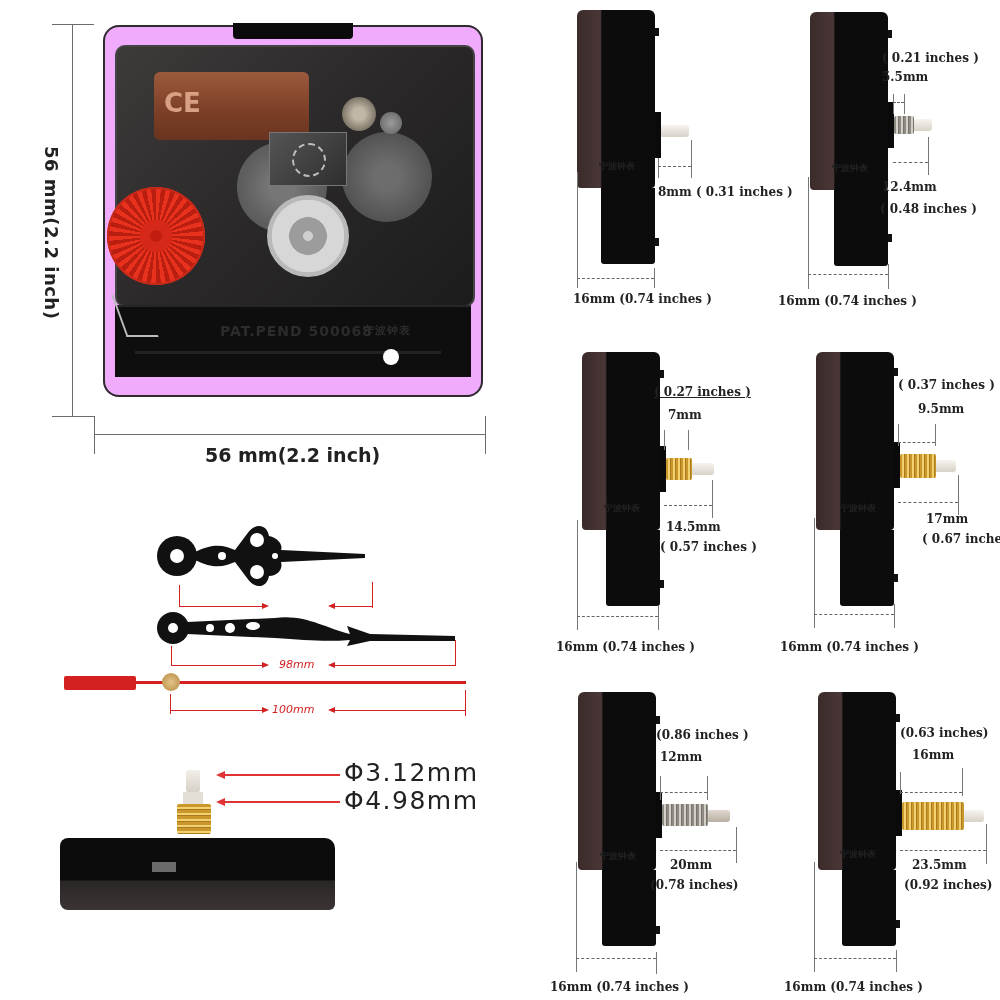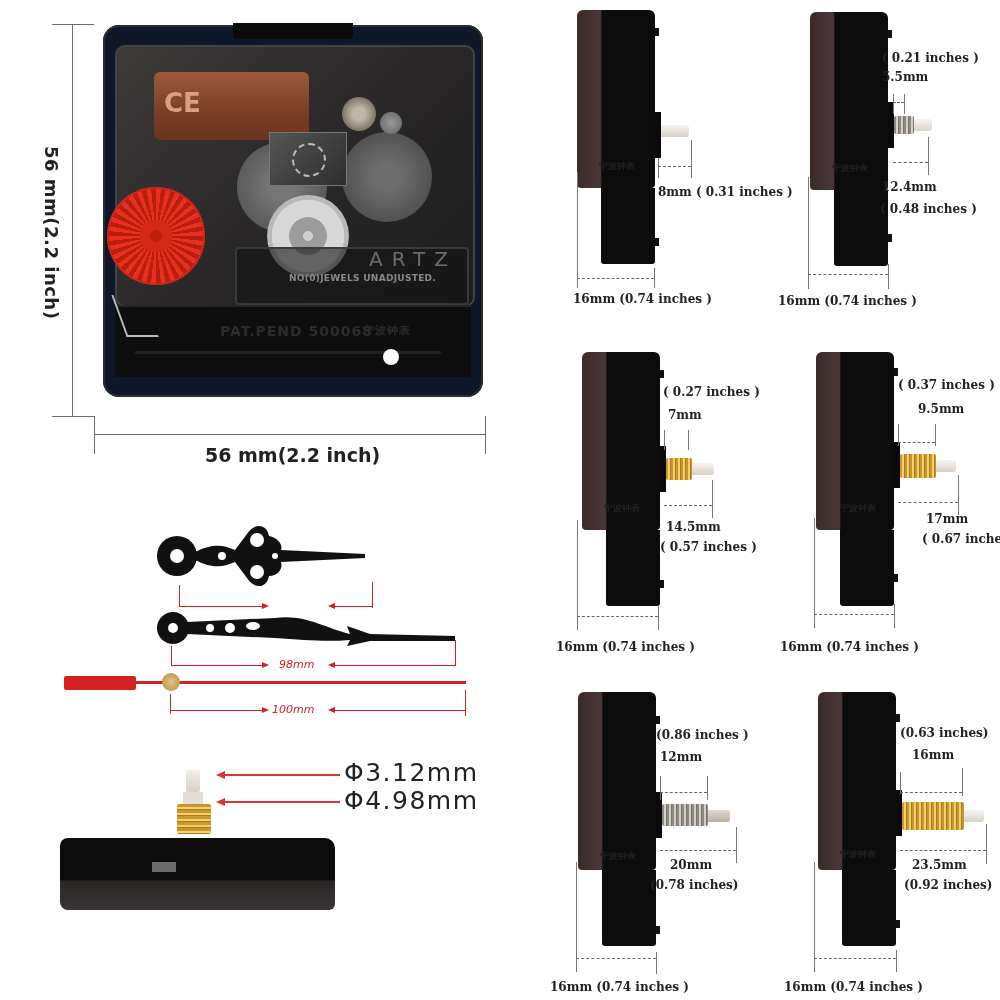--- a/index.html
+++ b/index.html
@@ -10,21 +10,21 @@
   .dim-line { position: absolute; background: #6b6b6b; }
   .dim-label-v {
     position: absolute; left: 22px; top: 128px; width: 40px; height: 210px;
     writing-mode: vertical-rl; font-size: 18px; font-weight: bold; color: #222;
     text-align: center; letter-spacing: 0.5px;
   }
   .dim-label-h { position: absolute; left: 205px; top: 444px; font-size: 19px; font-weight: bold; color: #222; }
 
   .movement-front {
     position: absolute; left: 103px; top: 25px; width: 380px; height: 372px;
-    background: #0f172a; border-radius: 16px; box-shadow: inset 0 0 0 2px #2c2c2c;
+    background: #f0abfc; border-radius: 16px; box-shadow: inset 0 0 0 2px #2c2c2c;
   }
   .movement-front .notch { position: absolute; left: 130px; top: -2px; width: 120px; height: 16px; background: #0b0b0b; border-radius: 0 0 4px 4px; }
   .movement-front .clear-case {
     position: absolute; left: 12px; top: 20px; width: 356px; height: 258px;
     background: linear-gradient(135deg, #3d3a3a 0%, #2a2828 50%, #1d1c1c 100%);
     border-radius: 10px; border: 2px solid #444;
   }
   .battery { position: absolute; left: 37px; top: 25px; width: 155px; height: 68px; background: linear-gradient(180deg,#9b5a3c,#7b3e26 60%,#6a3420); border-radius: 6px; }
   .battery .ce { position: absolute; left: 10px; top: 16px; color: #d9a183; font-size: 26px; font-weight: bold; font-family: "DejaVu Sans", sans-serif; }
   .gear { position: absolute; border-radius: 50%; }
@@ -98,24 +98,20 @@
         <span class="ce">CE</span>
       </div>
       <div class="gear g1"></div>
       <div class="gear g2"></div>
       <div class="gear g3"></div>
       <div class="gear g4"></div>
       <div class="chip">
           <div class="sun"></div>
         </div>
       <div class="center-hub"></div>
-      <div class="quartz-plate">
-        <span class="quartz-word">ARTZ</span>
-        <span class="jewels-text">NO(0)JEWELS UNADJUSTED.</span>
-      </div>
     </div>
     <div class="knob"></div>
     <div class="hanger-bar">
       <div class="ridge"></div>
       <span class="pat-text">PAT.PEND 500068</span>
       <span class="pat-text" style="left:248px;font-size:11px;">宁波钟表</span>
       <div class="hang-hole"></div>
     </div>
     <div class="wire"></div>
   </div>
@@ -228,21 +224,21 @@
 
 <div class="variant" style="left:570px;top:342px;">
   <div class="v-body"></div>
   <div class="v-tail"></div>
   <div class="v-tab" style="top:28px;"></div>
   <div class="v-tab" style="top:238px;"></div>
   <div class="v-shaft-base" style="top:104px;"></div>
   <div class="shaft-metal gold" style="left:96px;top:116px;width:26px;height:22px;"></div>
   <div class="shaft-tip" style="left:122px;top:121px;width:22px;"></div>
   <span class="v-chinese">宁波钟表</span>
-  <div class="v-text" style="left:93px;top:43px;">( 0.27 inches )</div>
+  <div class="v-text" style="left:84px;top:43px;text-decoration:underline;">( 0.27 inches )</div>
   <div class="v-text" style="left:98px;top:66px;text-align:center;">7mm</div>
   <div class="v-vline" style="left:94px;top:88px;height:20px;"></div>
   <div class="v-vline" style="left:118px;top:88px;height:20px;"></div>
   <div class="v-vline" style="left:142px;top:138px;height:38px;"></div>
   <div class="v-dash" style="left:94px;top:163px;width:48px;"></div>
   <div class="v-text" style="left:96px;top:178px;">14.5mm</div>
   <div class="v-text" style="left:90px;top:198px;">( 0.57 inches )</div>
   <div class="v-vline" style="left:7px;top:178px;height:110px;"></div>
   <div class="v-vline" style="left:88px;top:264px;height:24px;"></div>
   <div class="v-dash" style="left:7px;top:274px;width:81px;"></div>

